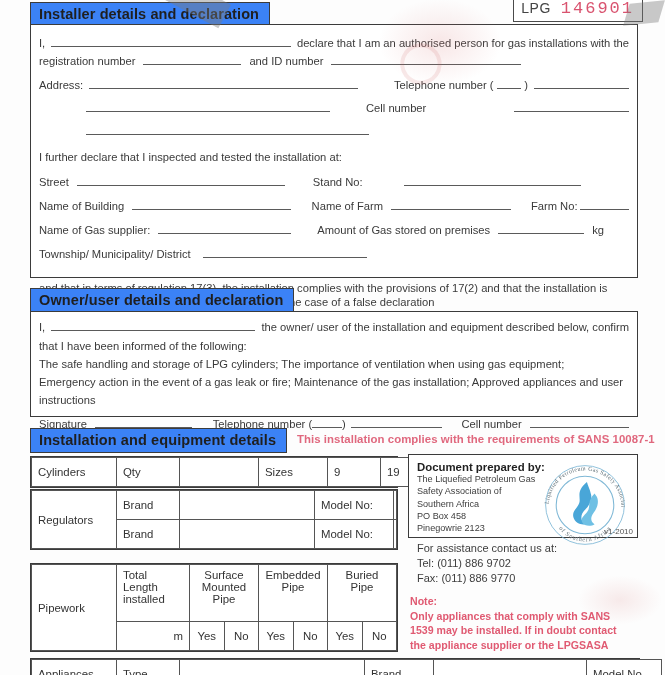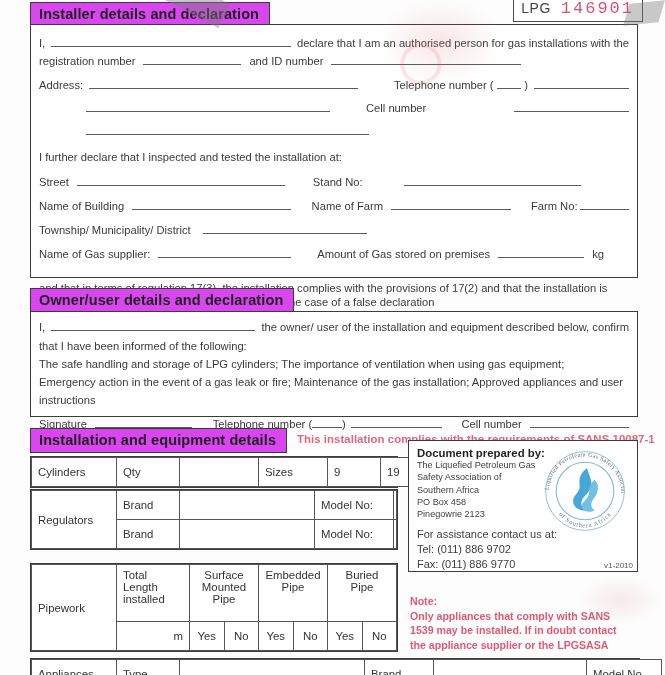--- a/index.html
+++ b/index.html
@@ -71,21 +71,21 @@
   
   .doc { position: relative; z-index: 2; }
 
   .sec-title {
     display: inline-block;
     border: 1.6px solid #3b3b3b;
     padding: 3px 10px 4px 8px;
     font-size: 14.5px;
     font-weight: 700;
     color: #1f1f1f;
-    background: #d946ef;
+    background: #3b82f6;
     letter-spacing: .1px;
   }
 
   .lpg-box {
     position: absolute;
     right: 22px; top: -4px;
     border: 1.4px solid #4a4a4a;
     background: #fff;
     padding: 2px 8px 3px 7px;
     display: flex; align-items: baseline; gap: 10px;
@@ -229,30 +229,30 @@
         <div class="row" style="margin-top:10px;">
           <span class="lbl">Name of Building</span>
           <span class="fill" style="width:160px; margin-left:8px;"></span>
           <span class="lbl" style="margin-left:21px;">Name of Farm</span>
           <span class="fill" style="width:121px; margin-left:8px;"></span>
           <span class="lbl" style="margin-left:20px;">Farm No:</span>
           <span class="fill" style="width:50px; margin-left:2px;"></span>
         </div>
 
         <div class="row" style="margin-top:10px;">
-          <span class="lbl">Township/ Municipality/ District</span>
-          <span class="fill" style="width:164px; margin-left:12px;"></span>
-        </div>
-
-        <div class="row" style="margin-top:10px;">
           <span class="lbl">Name of Gas supplier:</span>
           <span class="fill" style="width:133px; margin-left:8px;"></span>
           <span class="lbl" style="margin-left:26px;">Amount of Gas stored on premises</span>
           <span class="fill" style="width:86px; margin:0 8px;"></span>
           <span class="lbl">kg</span>
+        </div>
+
+        <div class="row" style="margin-top:10px;">
+          <span class="lbl">Township/ Municipality/ District</span>
+          <span class="fill" style="width:164px; margin-left:12px;"></span>
         </div>
 
         <div class="body-text" style="margin-top:21px; line-height:1.28; width:592px;">and that in terms of regulation 17(3), the installation complies with the provisions of 17(2) and that the installation is safe. I am aware that I am liable to prosecution in the case of a false declaration</div>
 
         <div class="row" style="margin-top:9px;">
           <span class="lbl">Signature</span>
           <span class="fill" style="width:148px; margin-left:10px;"></span>
           <span class="lbl" style="margin-left:81px;">Date</span>
           <span class="fill" style="width:75px; margin-left:5px;"></span>
         </div>
@@ -365,21 +365,21 @@
           <td style="width:172px;"></td>
           <td style="width:56px;">Brand</td>
           <td style="width:140px;"></td>
           <td style="width:62px;">Model No</td>
           <td></td>
         </tr>
       </tbody>
         </table>
     </div>
 
-    <div class="prep-box" style="position:absolute; left:408px; top:440px; width:230px; height:132px;">
+    <div class="prep-box" style="position:absolute; left:408px; top:454px; width:230px; height:84px;">
 
       <div class="prep-title">Document prepared by:</div>
 
       <div class="prep-addr" style="">
         <div>The Liquefied Petroleum Gas</div>
         <div>Safety Association of</div>
         <div>Southern Africa</div>
         <div>PO Box 458</div>
         <div>Pinegowrie 2123</div>
       </div>

